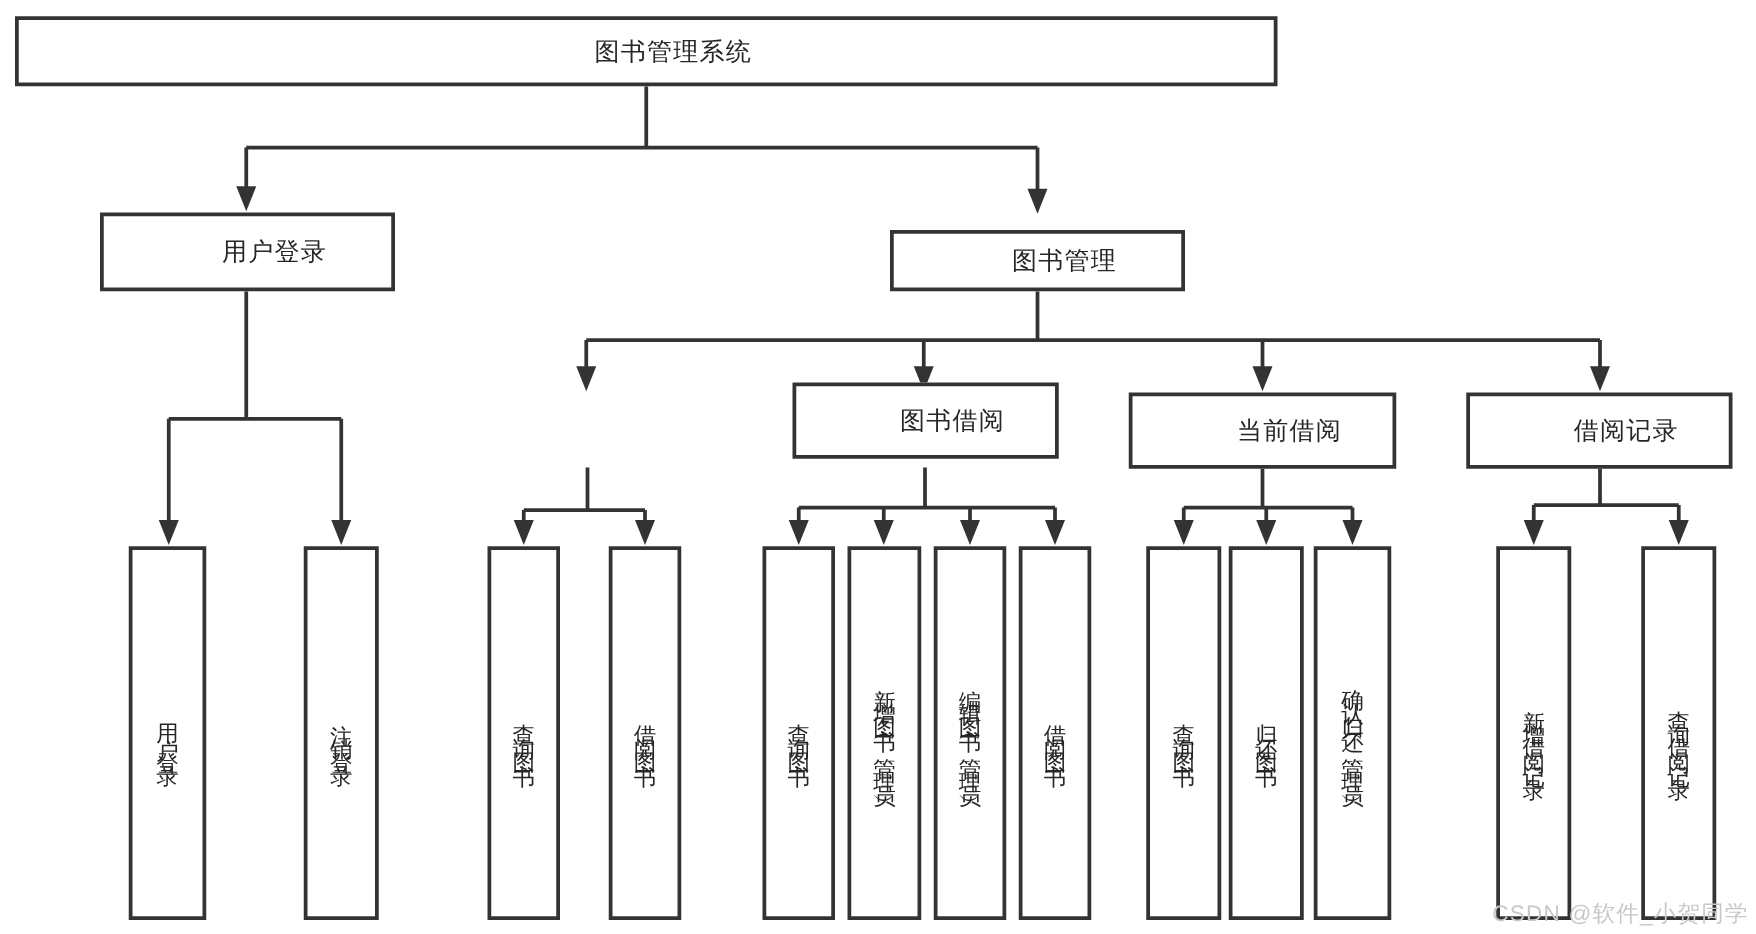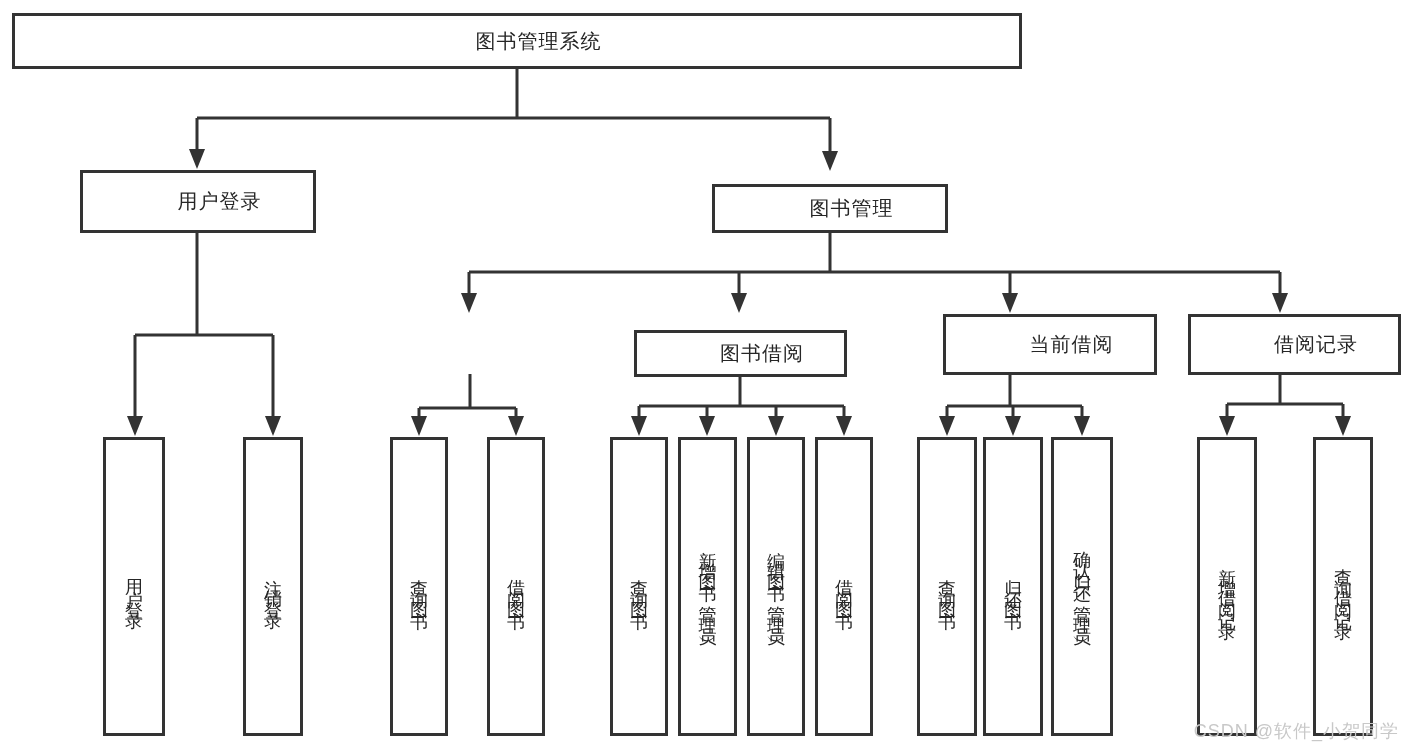--- a/index.html
+++ b/index.html
@@ -93,27 +93,27 @@
     <span>图书管理系统</span>
   </div>
 
   <div class="node hnode" style="left:80px;top:170px;width:236px;height:63px;">
     <span>用户登录</span>
   </div>
   <div class="node hnode" style="left:712px;top:184px;width:236px;height:49px;">
     <span>图书管理</span>
   </div>
 
-  <div class="node hnode" style="left:634px;top:330px;width:213px;height:47px;">
+  <div class="node hnode" style="left:634px;top:306px;width:213px;height:61px;">
     <span>图书借阅</span>
   </div>
-  <div class="node hnode" style="left:903px;top:314px;width:214px;height:61px;margin-left:40px;">
+  <div class="node hnode" style="left:903px;top:314px;width:214px;height:61px;">
     <span>当前借阅</span>
   </div>
-  <div class="node hnode" style="left:1173px;top:314px;width:213px;height:61px;margin-left:15px;">
+  <div class="node hnode" style="left:1173px;top:314px;width:213px;height:61px;">
     <span>借阅记录</span>
   </div>
 
   <div class="node vnode" style="left:103px;top:437px;width:62px;height:299px;">
     <span class="vtext">用户登录</span>
   </div>
   <div class="node vnode" style="left:243px;top:437px;width:60px;height:299px;">
     <span class="vtext">注销登录</span>
   </div>
 

